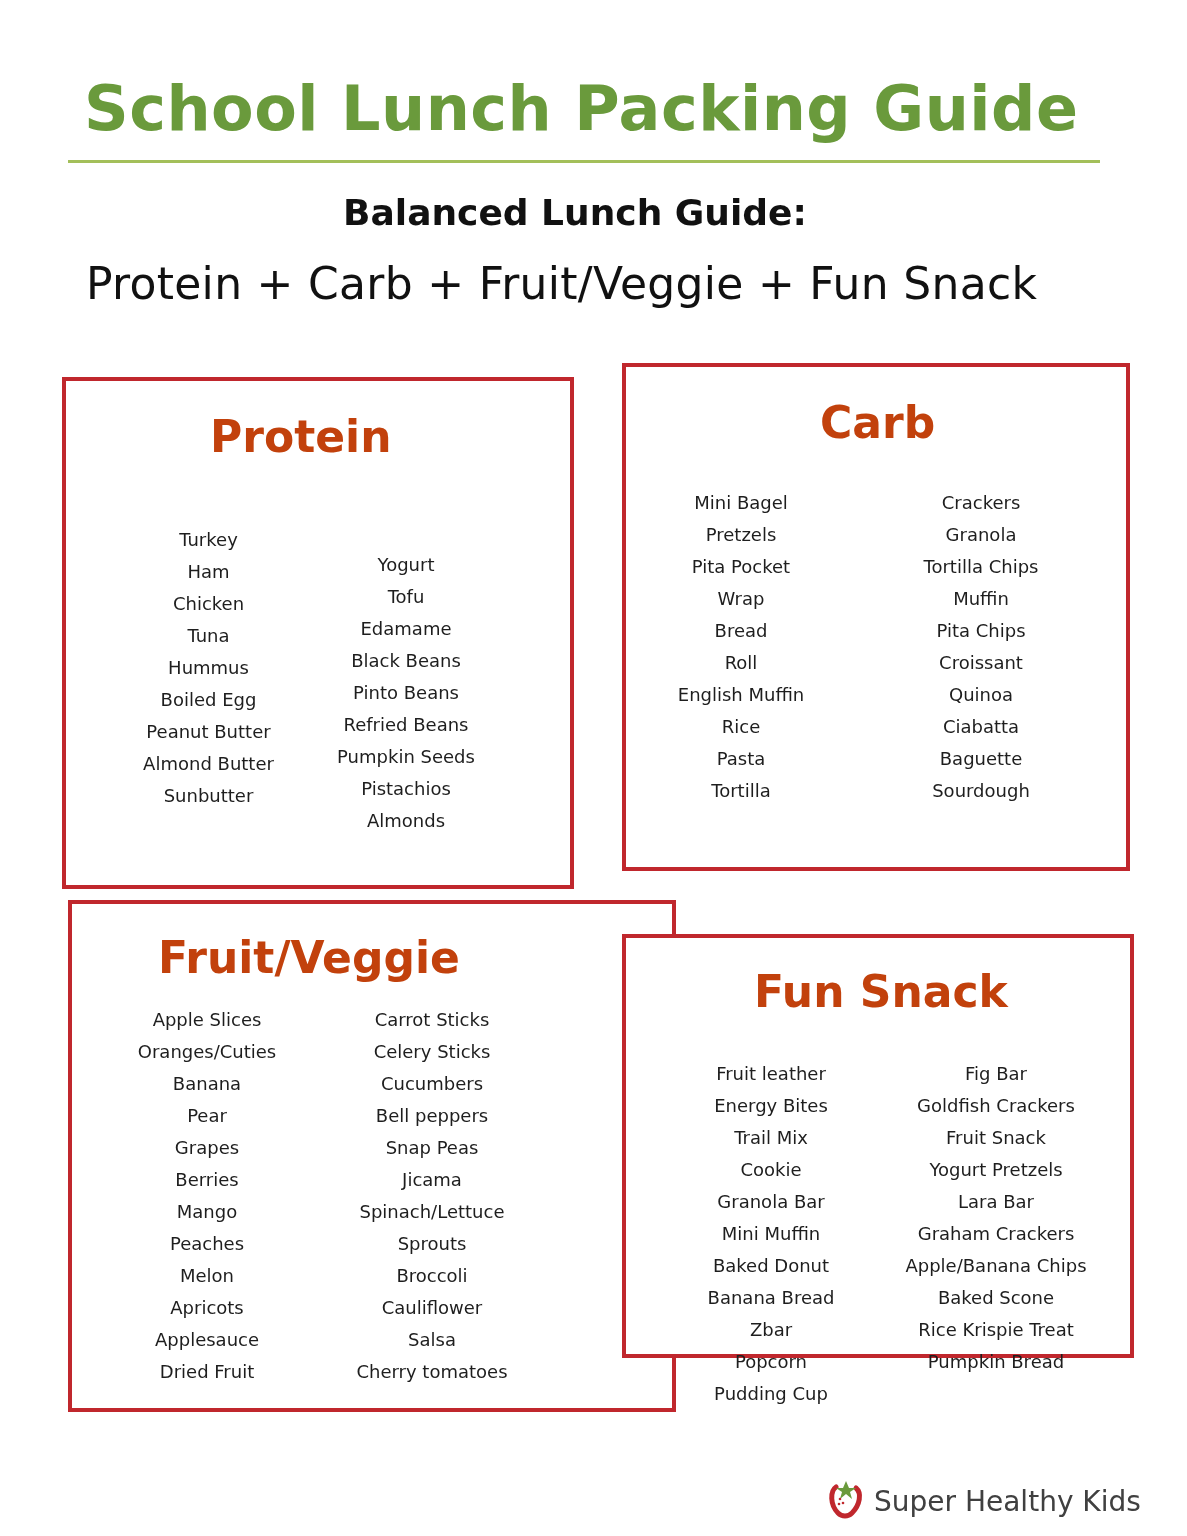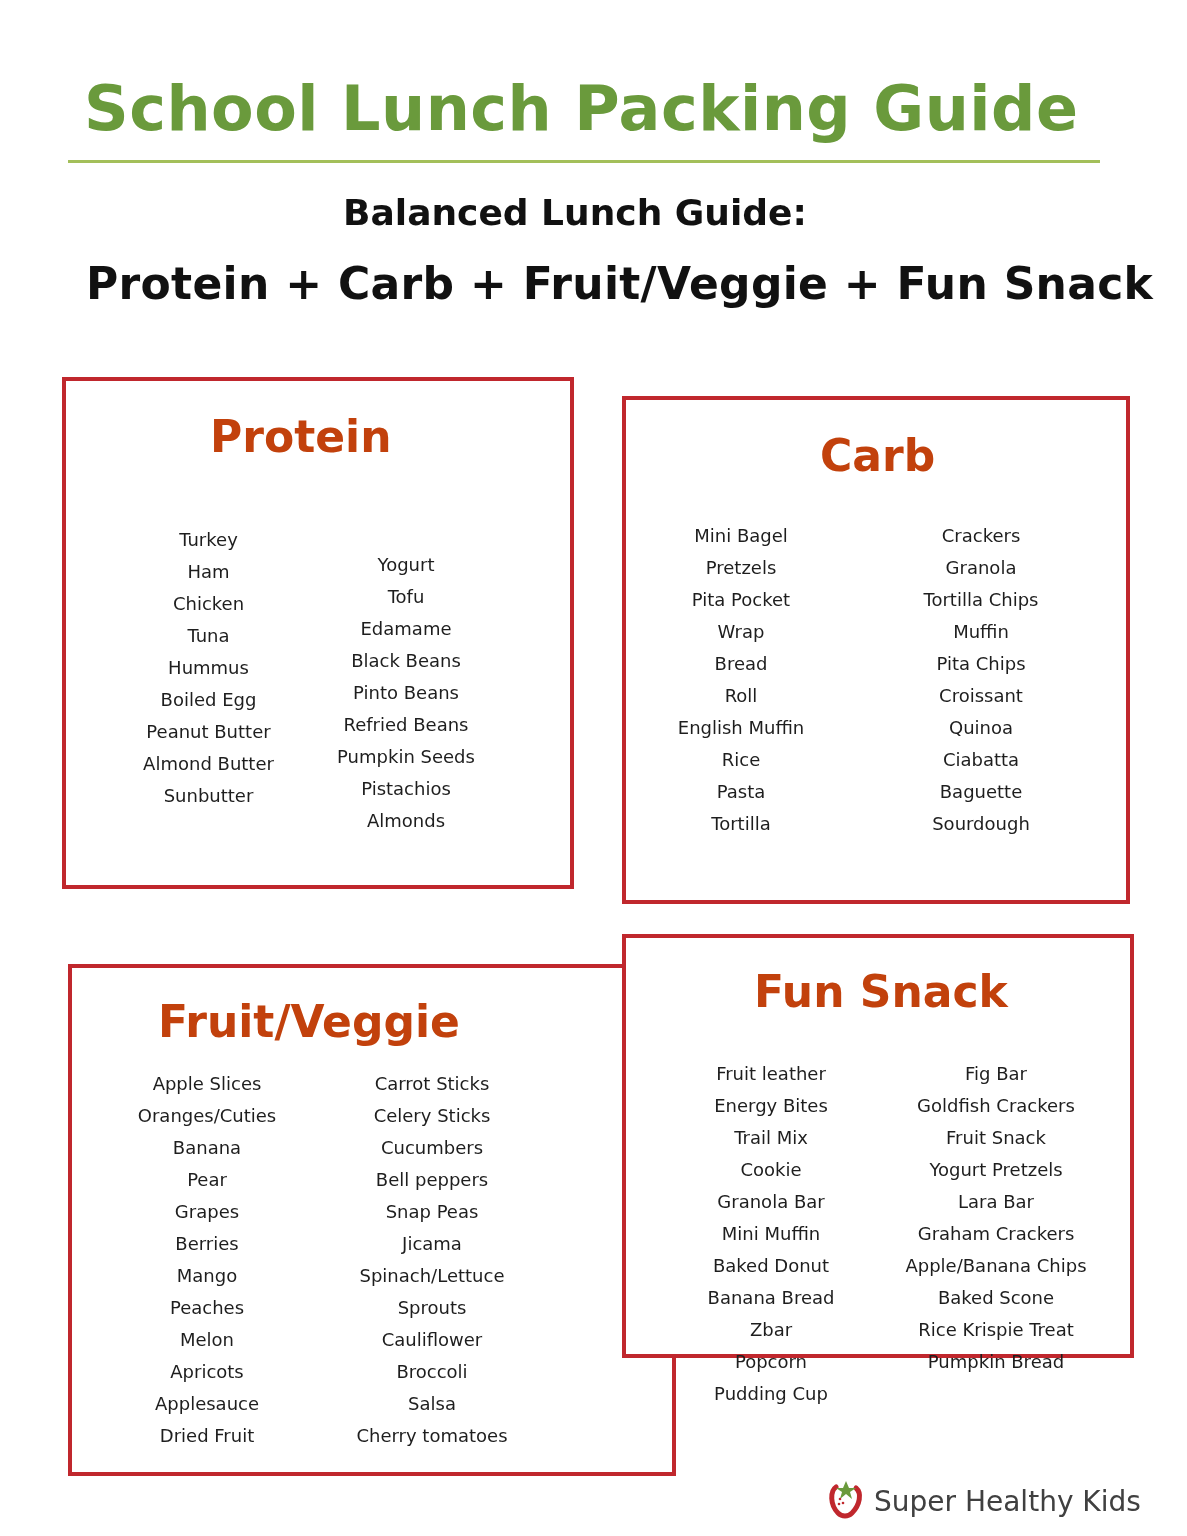--- a/index.html
+++ b/index.html
@@ -17,21 +17,21 @@
   .title-rule {
     position: absolute; left: 68px; top: 160px; width: 1032px; height: 3px;
     background: #a3bf5a;
   }
   .subtitle {
     position: absolute; left: 0; top: 192px; width: 1150px; text-align: center;
     font-family: "DejaVu Sans", sans-serif; font-weight: bold; font-size: 36px; color: #111;
   }
   .formula {
     position: absolute; left: 86px; top: 258px; white-space: nowrap;
-    font-family: "DejaVu Sans", sans-serif; font-size: 44px; font-weight: bold; color: #111;
+    font-family: "DejaVu Sans", sans-serif; font-size: 44px; font-weight: normal; color: #111;
     letter-spacing: 0.3px;
   }
   .box {
     position: absolute; border: 4px solid #c0272d; box-sizing: border-box; background: #fff;
   }
   .box-title {
     position: absolute; font-family: "DejaVu Sans", sans-serif; font-weight: bold;
     font-size: 44px; color: #c2410c; white-space: nowrap;
   }
   .col {
@@ -74,21 +74,21 @@
       <div>Edamame</div>
       <div>Black Beans</div>
       <div>Pinto Beans</div>
       <div>Refried Beans</div>
       <div>Pumpkin Seeds</div>
       <div>Pistachios</div>
       <div>Almonds</div>
     </div>
 </div>
 
-<div class="box" style="left:622px; top:396px; width:508px; height:508px;padding-left:32px;">
+<div class="box" style="left:622px; top:363px; width:508px; height:508px;padding-left:32px;">
   <div class="box-title" style="left:194px; top:30px;">Carb</div>
   <div class="col" style="left:10px; top:120px; width:210px;">
       <div>Mini Bagel</div>
       <div>Pretzels</div>
       <div>Pita Pocket</div>
       <div>Wrap</div>
       <div>Bread</div>
       <div>Roll</div>
       <div>English Muffin</div>
       <div>Rice</div>
@@ -102,21 +102,21 @@
       <div>Muffin</div>
       <div>Pita Chips</div>
       <div>Croissant</div>
       <div>Quinoa</div>
       <div>Ciabatta</div>
       <div>Baguette</div>
       <div>Sourdough</div>
     </div>
 </div>
 
-<div class="box" style="left:68px; top:964px; width:608px; height:512px;">
+<div class="box" style="left:68px; top:900px; width:608px; height:512px;">
   <div class="box-title" style="left:86px; top:28px;">Fruit/Veggie</div>
   <div class="col" style="left:30px; top:100px; width:210px;">
       <div>Apple Slices</div>
       <div>Oranges/Cuties</div>
       <div>Banana</div>
       <div>Pear</div>
       <div>Grapes</div>
       <div>Berries</div>
       <div>Mango</div>
       <div>Peaches</div>
@@ -127,22 +127,22 @@
     </div>
   <div class="col" style="left:245px; top:100px; width:230px;">
       <div>Carrot Sticks</div>
       <div>Celery Sticks</div>
       <div>Cucumbers</div>
       <div>Bell peppers</div>
       <div>Snap Peas</div>
       <div>Jicama</div>
       <div>Spinach/Lettuce</div>
       <div>Sprouts</div>
+      <div>Broccoli</div>
       <div>Cauliflower</div>
-      <div>Broccoli</div>
       <div>Salsa</div>
       <div>Cherry tomatoes</div>
     </div>
 </div>
 
 <div class="box" style="left:622px; top:934px; width:512px; height:424px;">
   <div class="box-title" style="left:128px; top:28px;">Fun Snack</div>
   <div class="col" style="left:40px; top:120px; width:210px;">
       <div>Fruit leather</div>
       <div>Energy Bites</div>

